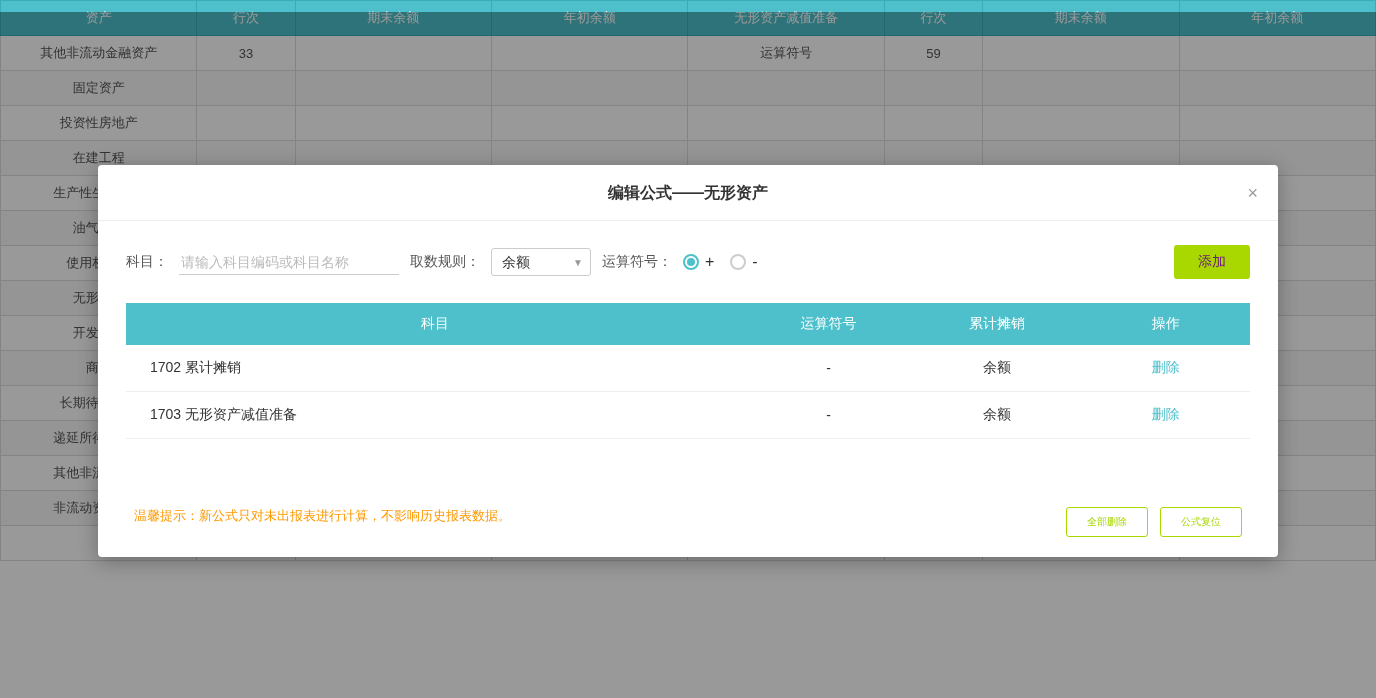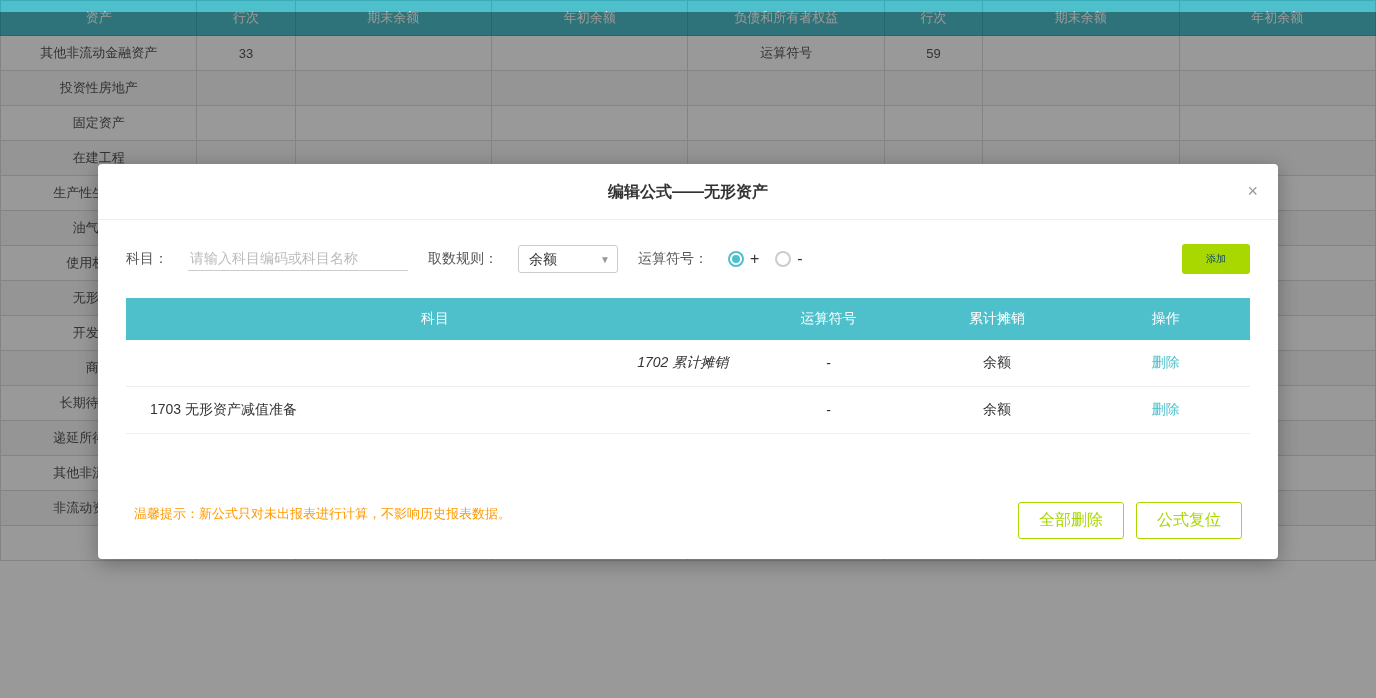--- a/index.html
+++ b/index.html
@@ -106,21 +106,21 @@
     }
 
     .modal-body {
       padding: 24px 28px;
     }
 
     
     .form-row {
       display: flex;
       align-items: center;
-      gap: 20px;
+      gap: 11px;
       margin-bottom: 24px;
       flex-wrap: nowrap;
     }
 
     .form-label {
       color: #555;
       white-space: nowrap;
       font-size: 14px;
     }
 
@@ -204,25 +204,25 @@
     }
 
     .radio-label {
       font-size: 16px;
       color: #333;
     }
 
     
     .btn-add {
       background: #a8d800;
-      color: #0c4a6e;
+      color: #701a75;
       border: none;
       border-radius: 3px;
       padding: 8px 24px;
-      font-size: 10px;
+      font-size: 14px;
       cursor: pointer;
       white-space: nowrap;
       margin-left: auto;
     }
 
     
     .data-table {
       width: 100%;
       border-collapse: collapse;
       margin-bottom: 20px;
@@ -271,66 +271,66 @@
       display: flex;
       gap: 12px;
     }
 
     .btn-outline {
       background: #fff;
       border: 1px solid #a8d800;
       color: #a8d800;
       border-radius: 3px;
       padding: 7px 20px;
-      font-size: 16px;
+      font-size: 10px;
       cursor: pointer;
       white-space: nowrap;
       margin-top: 12px;
     }
   </style>
 </head>
 <body>
 
 <div class="bg-table-wrap">
   <table class="bg-table">
     <thead>
       <tr>
         <th class="col-asset">资产</th>
         <th class="col-row">行次</th>
         <th class="col-end">期末余额</th>
         <th class="col-year">年初余额</th>
-        <th class="col-asset">负债和所有者权益</th>
+        <th class="col-asset">无形资产减值准备</th>
         <th class="col-row">行次</th>
         <th class="col-end">期末余额</th>
         <th class="col-year">年初余额</th>
       </tr>
     </thead>
     <tbody id="bg-tbody">
     <tr>
           <td>其他非流动金融资产</td>
           <td>33</td>
           <td></td>
           <td></td>
           <td>运算符号</td>
           <td>59</td>
           <td></td>
           <td></td>
         </tr>
         <tr>
+          <td>固定资产</td>
+          <td></td>
+          <td></td>
+          <td></td>
+          <td></td>
+          <td></td>
+          <td></td>
+          <td></td>
+        </tr>
+        <tr>
           <td>投资性房地产</td>
-          <td></td>
-          <td></td>
-          <td></td>
-          <td></td>
-          <td></td>
-          <td></td>
-          <td></td>
-        </tr>
-        <tr>
-          <td>固定资产</td>
           <td></td>
           <td></td>
           <td></td>
           <td></td>
           <td></td>
           <td></td>
           <td></td>
         </tr>
         <tr>
           <td>在建工程</td>
@@ -502,21 +502,21 @@
         <thead>
           <tr>
             <th style="width:55%">科目</th>
             <th style="width:15%">运算符号</th>
             <th style="width:15%">累计摊销</th>
             <th style="width:15%">操作</th>
           </tr>
         </thead>
         <tbody id="formula-tbody">
             <tr>
-              <td style="text-align: right; padding-left: 24px; font-style: italic;">1702 累计摊销</td>
+              <td style="text-align: left; padding-left: 24px;">1702 累计摊销</td>
               <td>-</td>
               <td>余额</td>
               <td><a class="delete-link" href="#">删除</a></td>
             </tr>
             <tr>
               <td style="text-align: left; padding-left: 24px;">1703 无形资产减值准备</td>
               <td>-</td>
               <td>余额</td>
               <td><a class="delete-link" href="#">删除</a></td>
             </tr>

